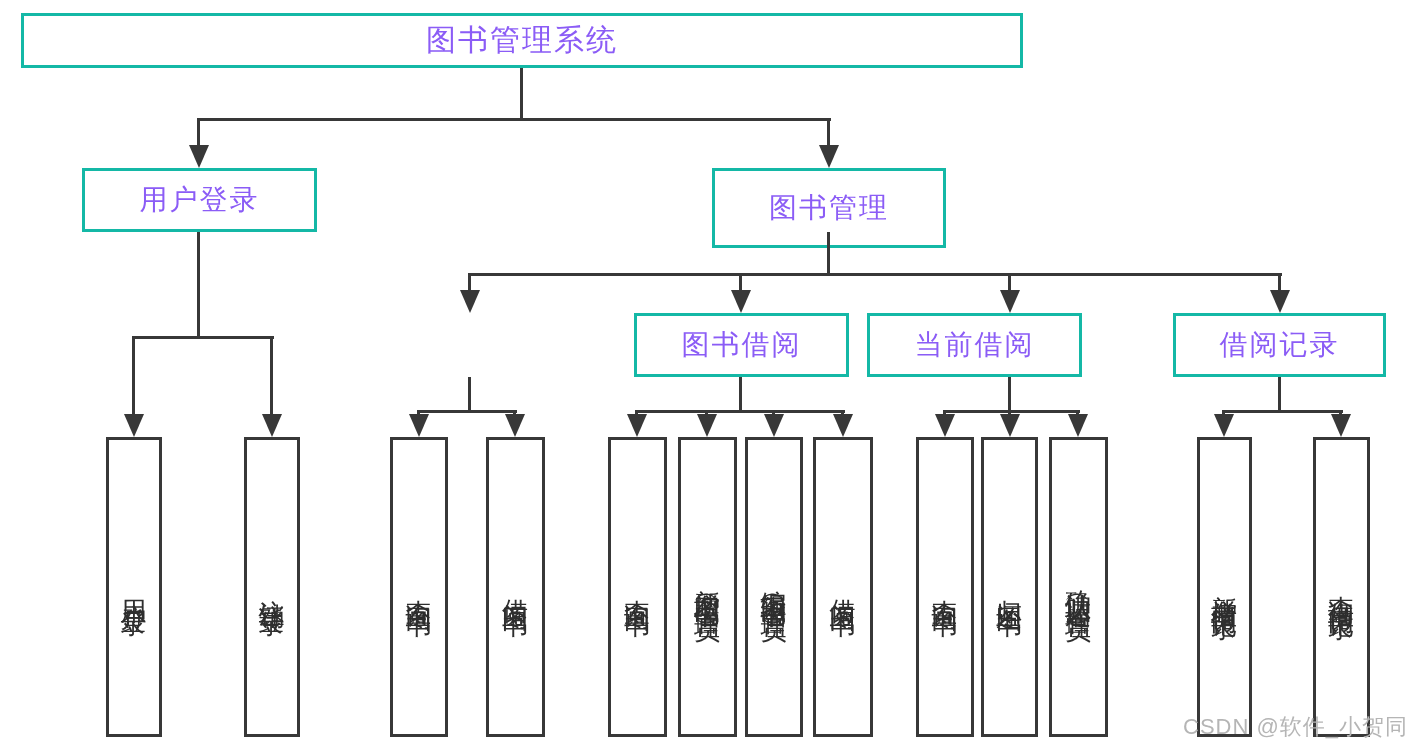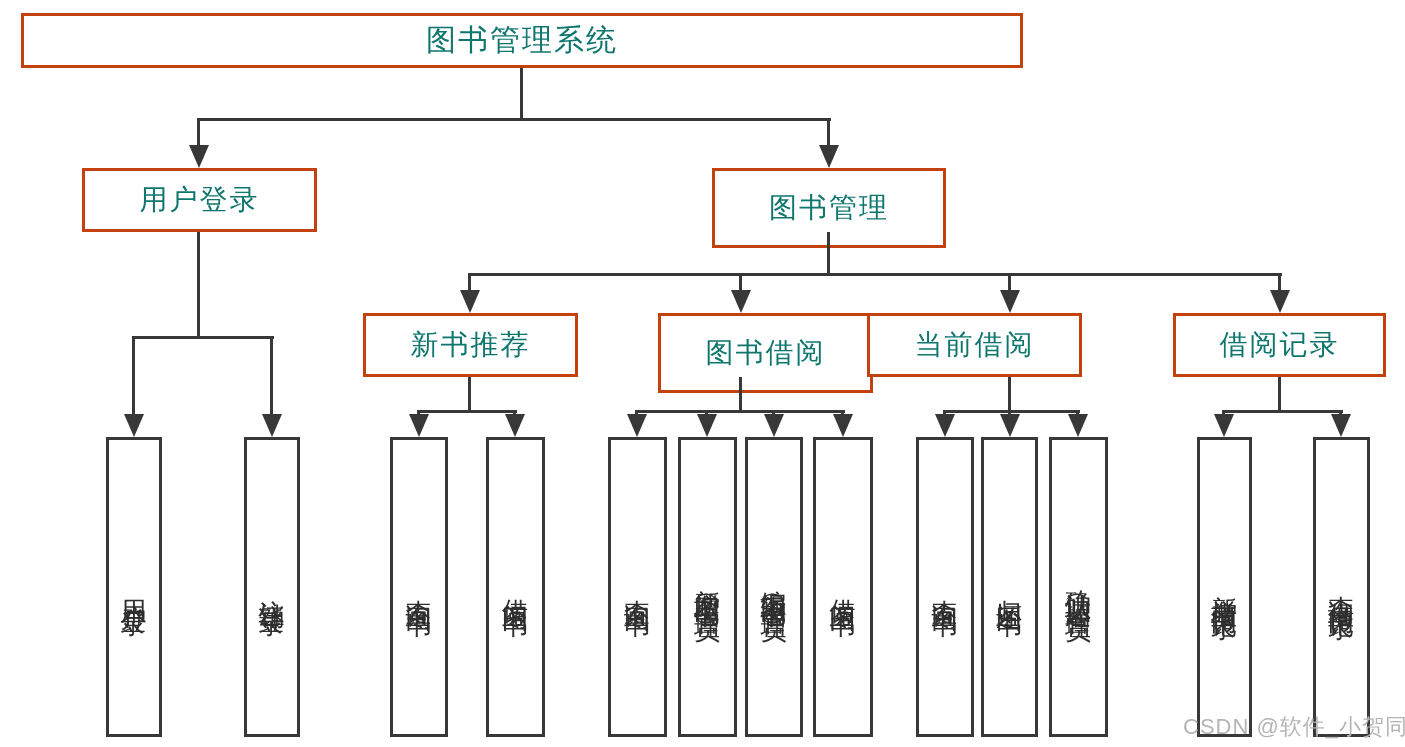--- a/index.html
+++ b/index.html
@@ -2,22 +2,22 @@
 <html><head>
 <meta charset="utf-8">
 <style>
   html,body{margin:0;padding:0;background:#ffffff;}
   .canvas{
     position:relative;width:1405px;height:747px;background:#ffffff;overflow:hidden;
     font-family:"Liberation Sans","DejaVu Sans",sans-serif;color:#2e2e2e;
   }
   .box{
     position:absolute;box-sizing:border-box;background:#ffffff;
-    border:3px solid #c2410c;display:flex;align-items:center;justify-content:center;
-    font-size:28px;letter-spacing:2px;color:#0f766e;
+    border:3px solid #14b8a6;display:flex;align-items:center;justify-content:center;
+    font-size:28px;letter-spacing:2px;color:#8b5cf6;
   }
   .box.root{font-size:30px;}
   .leaf{
     position:absolute;box-sizing:border-box;background:#ffffff;
     border:3px solid #383838;top:437px;height:300px;
     display:flex;align-items:center;justify-content:center;
   }
   .vtext{
     writing-mode:vertical-rl;text-orientation:mixed;
     font-size:26px;letter-spacing:4px;line-height:1;color:#2e2e2e;white-space:nowrap;
@@ -37,23 +37,22 @@
 <body>
 
 <div class="canvas">
 
   <div class="box root" style="left:21px;top:13px;width:1002px;height:55px;">图书管理系统</div>
 
   <div class="box" style="left:82px;top:168px;width:235px;height:64px;">用户登录</div>
 
   <div class="box" style="left:712px;top:168px;width:234px;height:80px;">图书管理</div>
 
-  <div class="box" style="left:363px;top:313px;width:215px;height:64px;">新书推荐</div>
 
-  <div class="box" style="left:634px;top:313px;width:215px;height:80px;margin-left:24px;">图书借阅</div>
+  <div class="box" style="left:634px;top:313px;width:215px;height:64px;">图书借阅</div>
 
   <div class="box" style="left:867px;top:313px;width:215px;height:64px;">当前借阅</div>
 
   <div class="box" style="left:1173px;top:313px;width:213px;height:64px;text-align:right;">借阅记录</div>
 
   <div class="leaf" style="left:106px;width:56px;">
     <span class="vtext">用户登录</span>
   </div>
   <div class="leaf" style="left:244px;width:56px;">
     <span class="vtext">注销登录</span>

